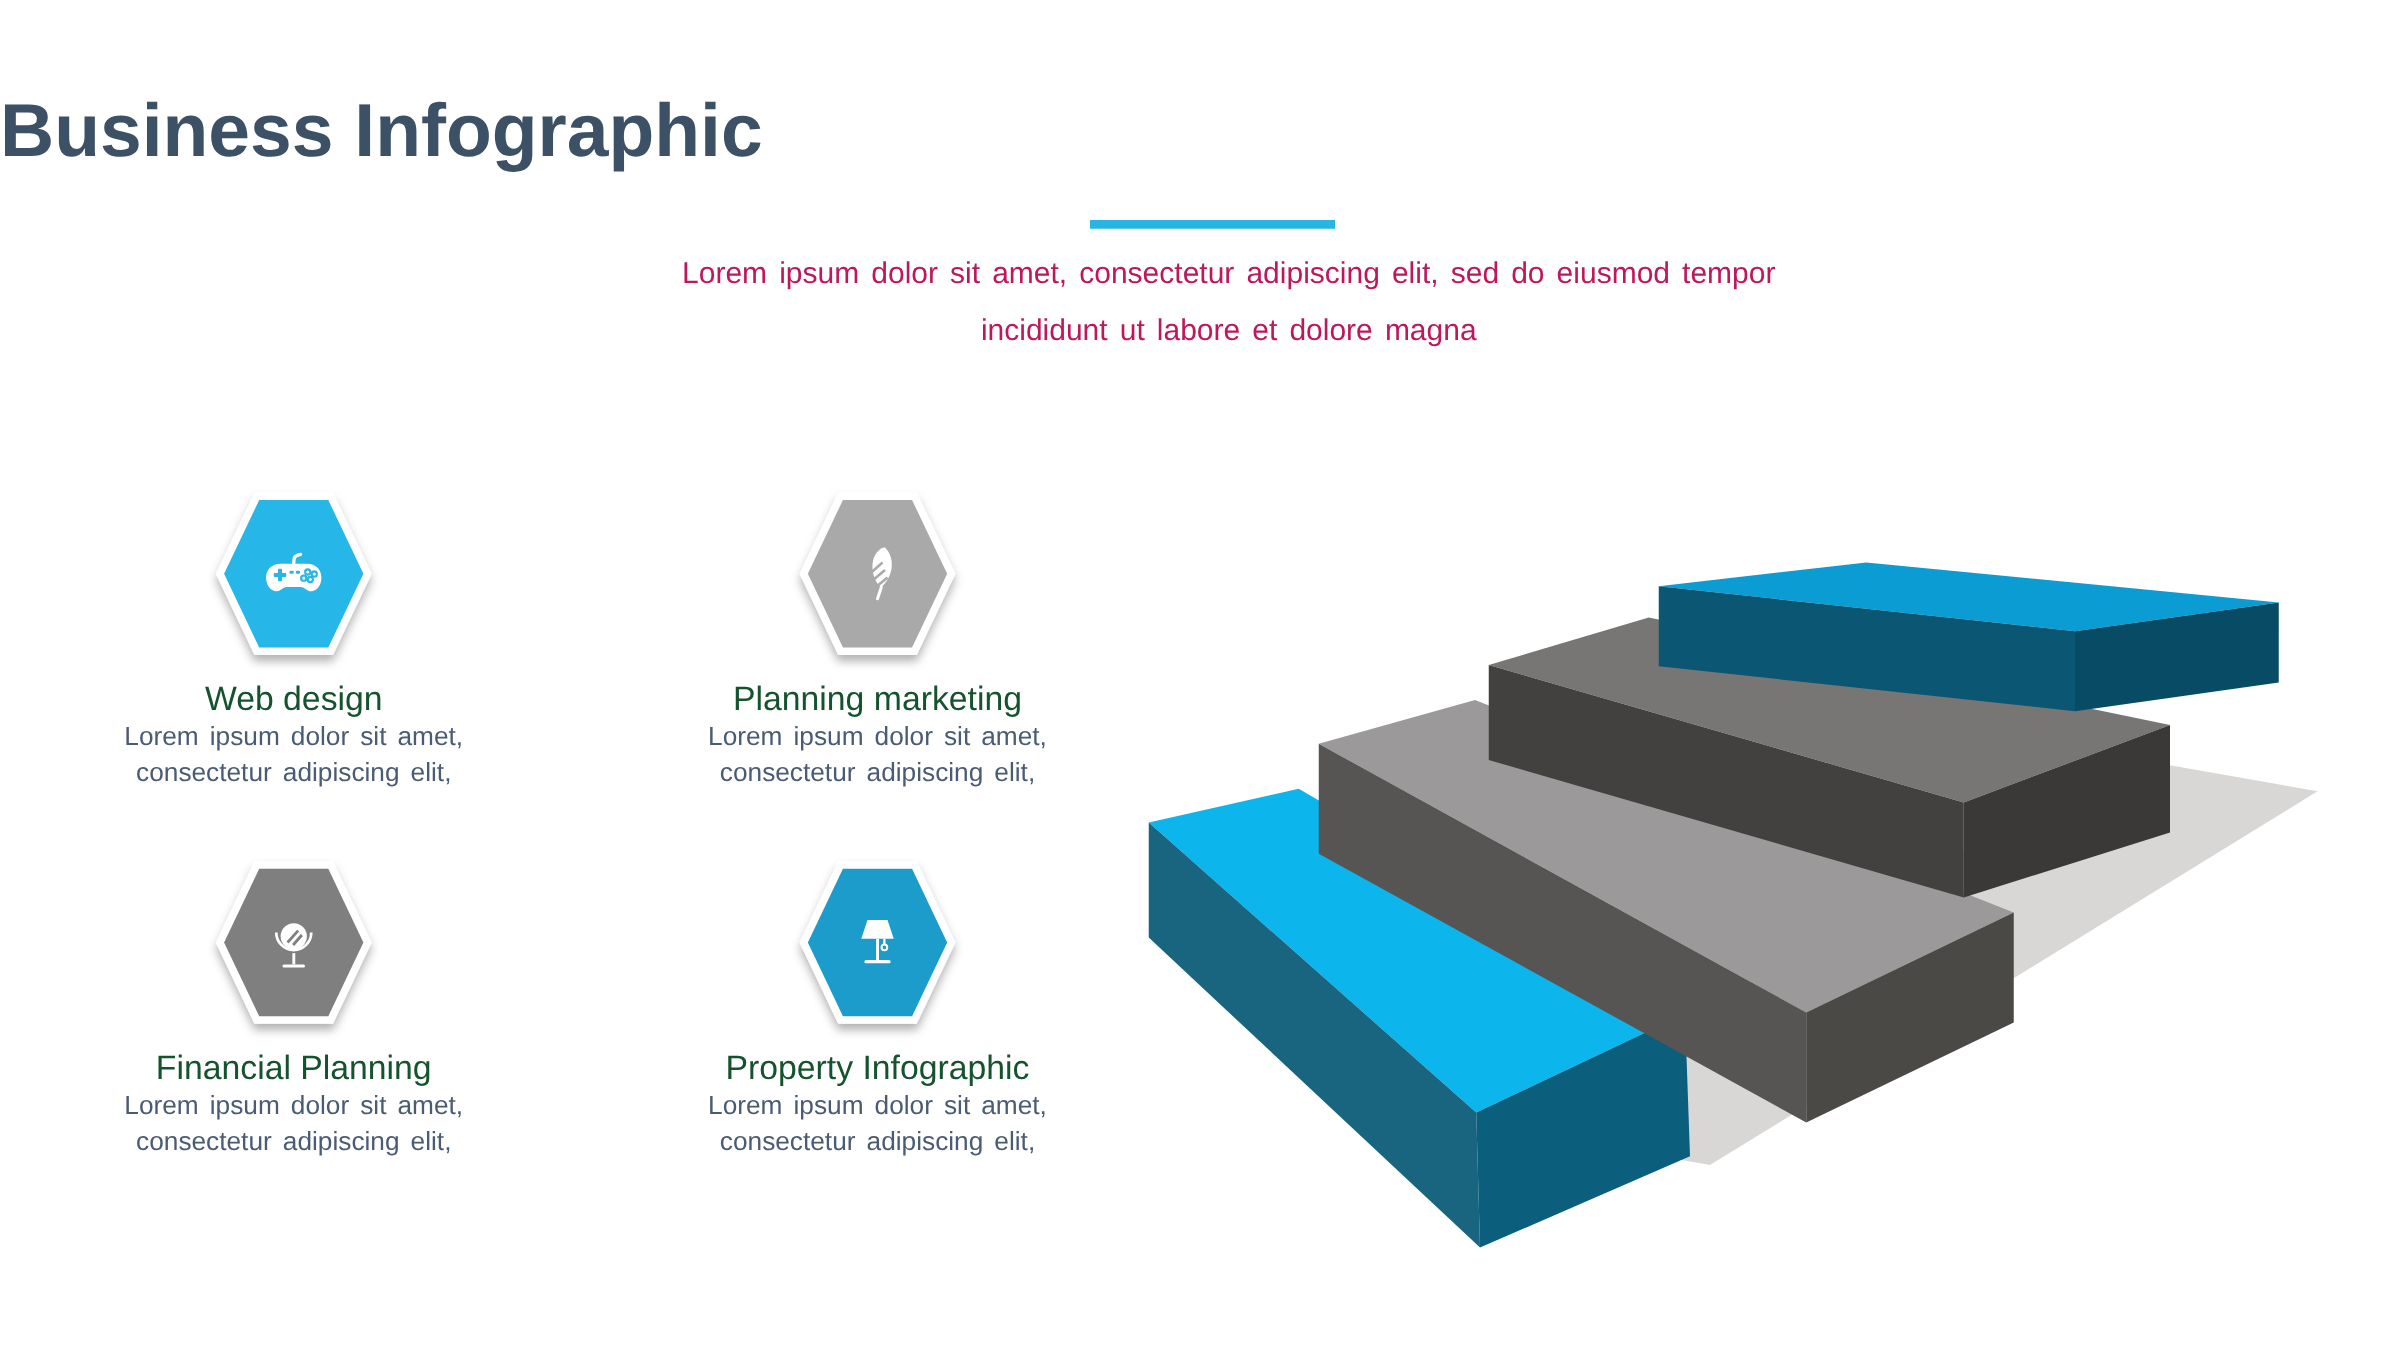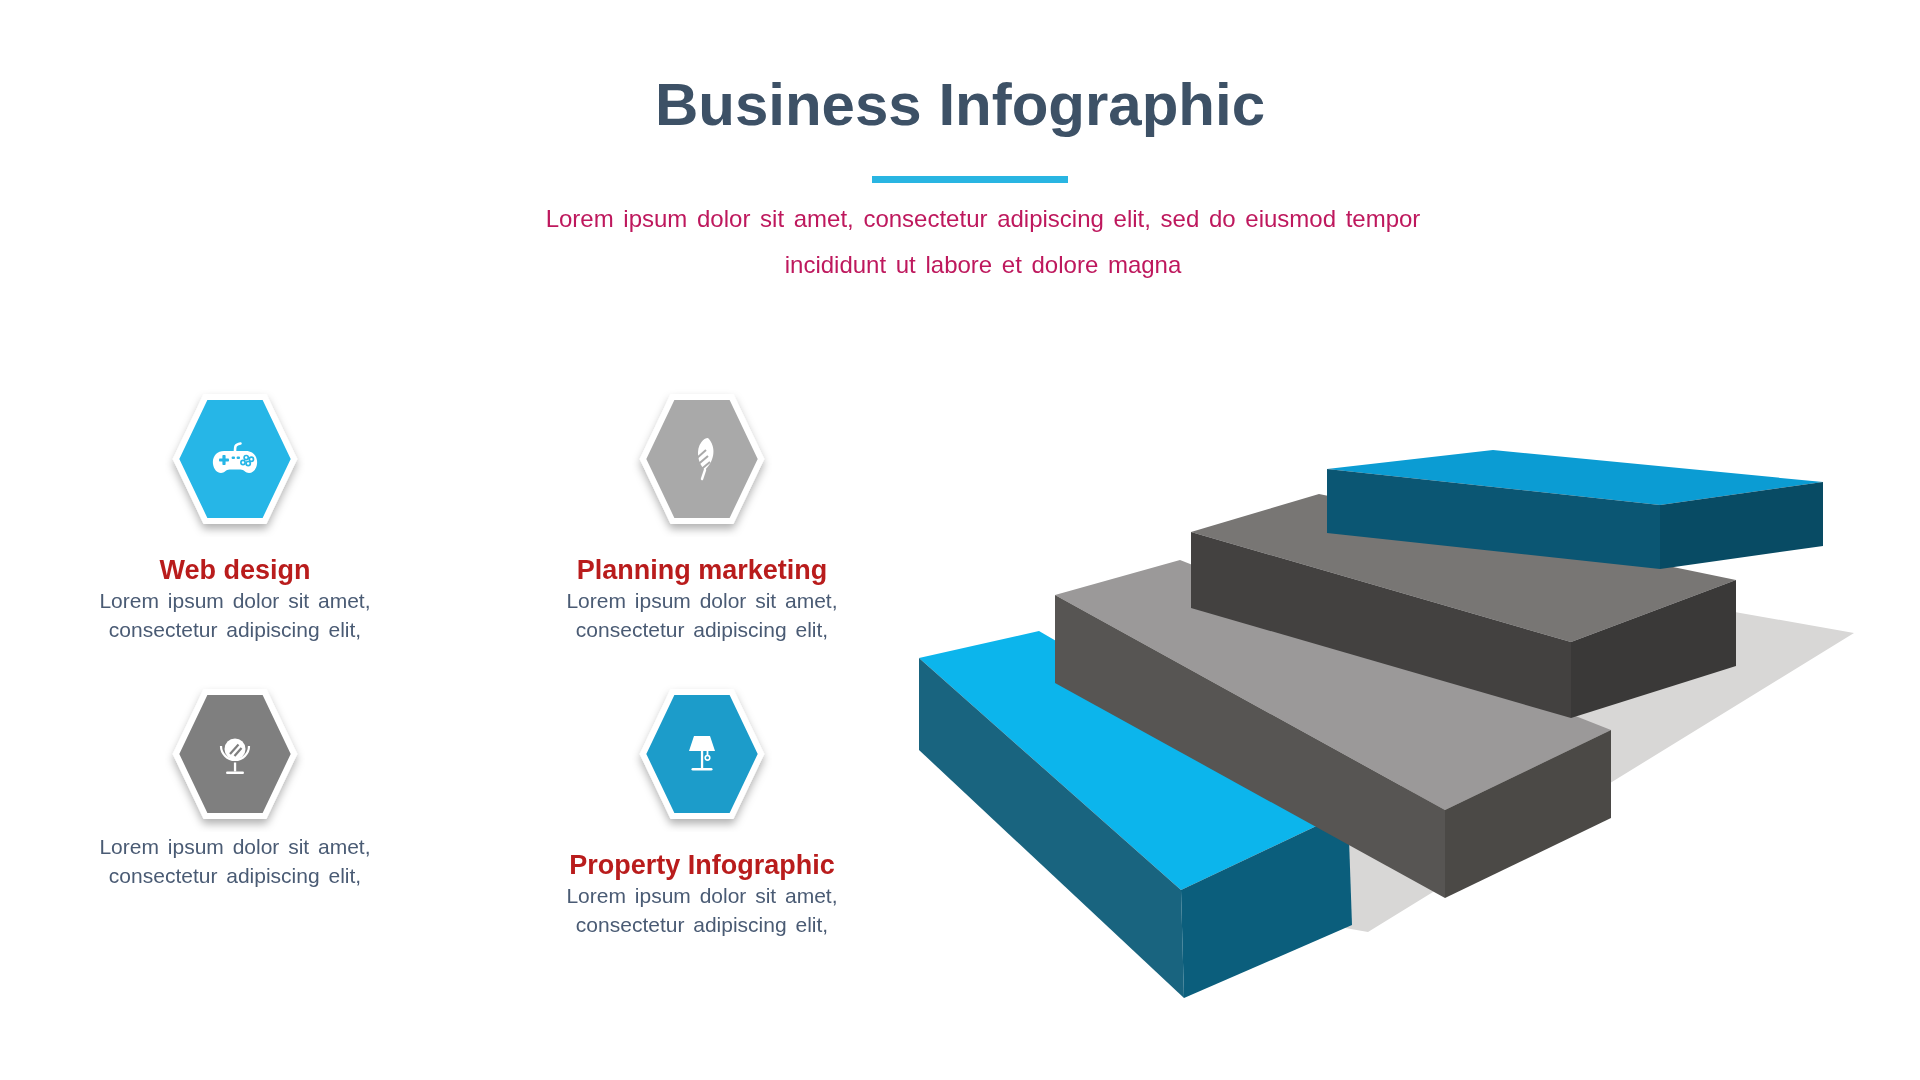--- a/index.html
+++ b/index.html
@@ -2,34 +2,34 @@
 <html><head>
 <meta charset="utf-8">
 <style>
   html,body{margin:0;padding:0;}
   body{
     width:1920px;height:1080px;background:#ffffff;position:relative;
     font-family:"Liberation Sans", sans-serif;overflow:hidden;
   }
   .abs{position:absolute;}
   .page-title{
-    left:0;right:0;top:70px;text-align:center;
+    left:0;right:0;top:70px;text-align:left;
     font-size:60px;font-weight:700;color:#3d5166;letter-spacing:0px;
   }
   .title-underline{
     left:872px;top:176px;width:196px;height:7px;background:#29b5e2;
   }
   .subtitle{
     left:460px;top:196px;width:1046px;text-align:center;
     font-size:24px;line-height:46px;color:#be185d;white-space:pre-line;word-spacing:3px;
   }
   .item{width:360px;text-align:center;}
   .item .hex-wrap{display:block;margin:0 auto;}
   .item-title{
-    font-size:27px;font-weight:700;color:#b91c1c;margin-top:18px;
+    font-size:27px;font-weight:400;color:#14532d;margin-top:7px;
   }
   .item-desc{
     font-size:21px;line-height:29px;color:#4a5b74;
     white-space:pre-line;word-spacing:3px;
   }
   .col1{left:55px;}
   .col2{left:522px;}
   .row1{top:387px;}
   .row2{top:682px;}
   .stairs{left:900px;top:420px;}
@@ -89,20 +89,21 @@
     <polygon points="11,72 40.5,10 99.5,10 129,72 99.5,134 40.5,134" stroke="#ffffff" stroke-width="6" filter="url(#hshadow)" fill="#7f7f7f"></polygon>
     <g transform="translate(46,48)">
       <circle cx="24" cy="19" r="10.5" fill="#ffffff"></circle>
       <line x1="19" y1="24" x2="27.5" y2="14.5" stroke-width="2.2" stroke="#7f7f7f"></line>
       <line x1="23.5" y1="26" x2="30.5" y2="18" stroke-width="2.2" stroke="#7f7f7f"></line>
       <path d="M10,16 A14,14 0 0 0 38,16" fill="none" stroke="#ffffff" stroke-width="2.2"></path>
       <rect x="22.9" y="32.5" width="2.3" height="9" fill="#ffffff"></rect>
       <rect x="15" y="41.5" width="18" height="2.5" rx="1.2" fill="#ffffff"></rect>
     </g>
   </svg>
+  <div class="item-title">Financial Planning</div>
   <div class="item-desc">Lorem ipsum dolor sit amet,
 consectetur adipiscing elit,</div>
 </div>
 
 <div class="abs item col2 row2">
   <svg class="hex-wrap" width="140" height="150" viewBox="0 0 140 150">
     <polygon points="11,72 40.5,10 99.5,10 129,72 99.5,134 40.5,134" stroke="#ffffff" stroke-width="6" filter="url(#hshadow)" fill="#1e9cca"></polygon>
     <g transform="translate(46,48)">
       <polygon points="16,6 32,6 37,21 11,21" fill="#ffffff"></polygon>
       <rect x="22.9" y="21" width="2.3" height="17" fill="#ffffff"></rect>

